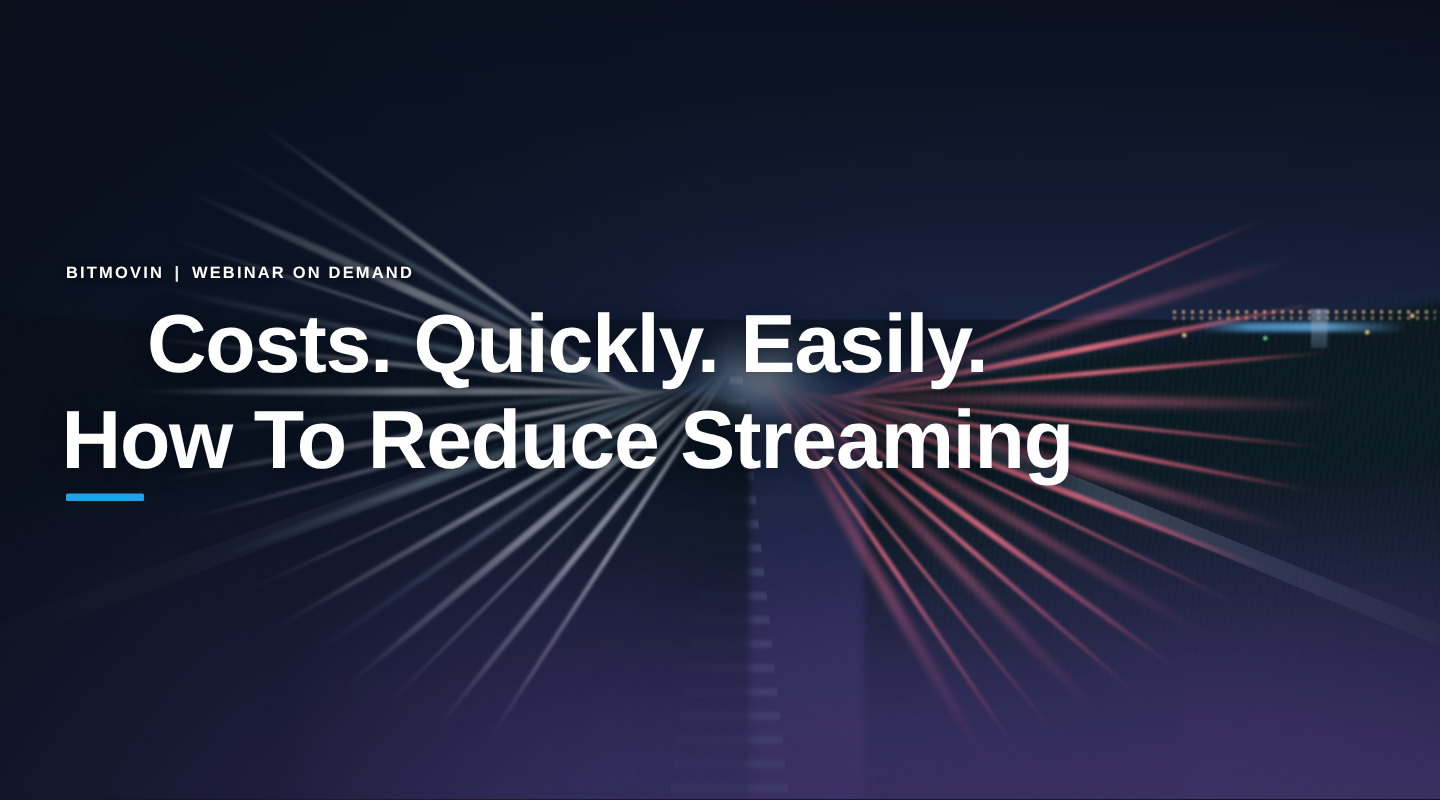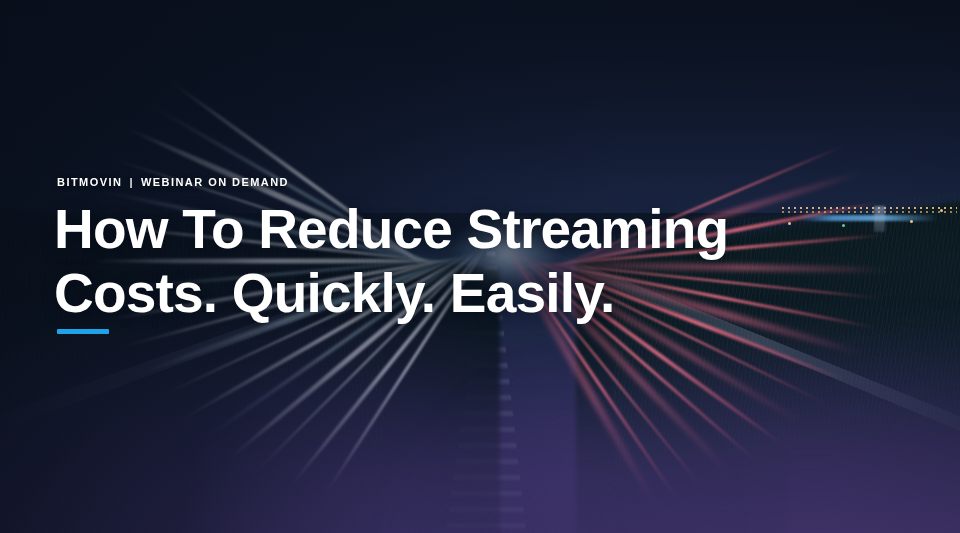--- a/index.html
+++ b/index.html
@@ -212,22 +212,23 @@
       linear-gradient(100deg, rgba(8,14,26,.88) 0%, rgba(9,16,30,.66) 26%, rgba(10,18,34,.20) 47%, rgba(12,20,38,0) 62%),
       radial-gradient(130% 110% at 50% 42%, rgba(0,0,0,0) 44%, rgba(6,10,20,.40) 100%);
   }
   .top-fade {
     position:absolute; left:0; top:0; width:100%; height:34%;
     background:linear-gradient(to bottom, rgba(9,15,28,.72) 0%, rgba(10,17,32,.30) 58%, rgba(11,18,34,0) 100%);
   }
 
   
   .content {
-    position:absolute; left:57px; top:0; width:780px; height:100%;
+    position:absolute; left:44px; top:0; width:780px; height:100%;
     z-index:10;
+    text-align:center;
   }
 
   .eyebrow {
     position:absolute; top:176px; left:0;
     font-size:11px;
     font-weight:bold;
     letter-spacing:1.45px;
     color:#ffffff;
     white-space:nowrap;
     text-shadow:0 1px 5px rgba(0,0,0,.55);
@@ -335,20 +336,20 @@
     <div class="vignette"></div>
   </div>
 
   <div class="content">
 
     <div class="eyebrow">
       <span>BITMOVIN</span><span class="sep">|</span><span>WEBINAR ON DEMAND</span>
     </div>
 
     <h1 class="headline">
+      <span class="hl-line">Costs. Quickly. Easily.</span>
       <span class="hl-line">How To Reduce Streaming</span>
-      <span class="hl-line">Costs. Quickly. Easily.</span>
     </h1>
 
     <div class="accent-bar" style="background: rgb(31, 162, 232); width: 52px; height: 5px;"></div>
   </div>
 
 </div>
 
 </body></html>

